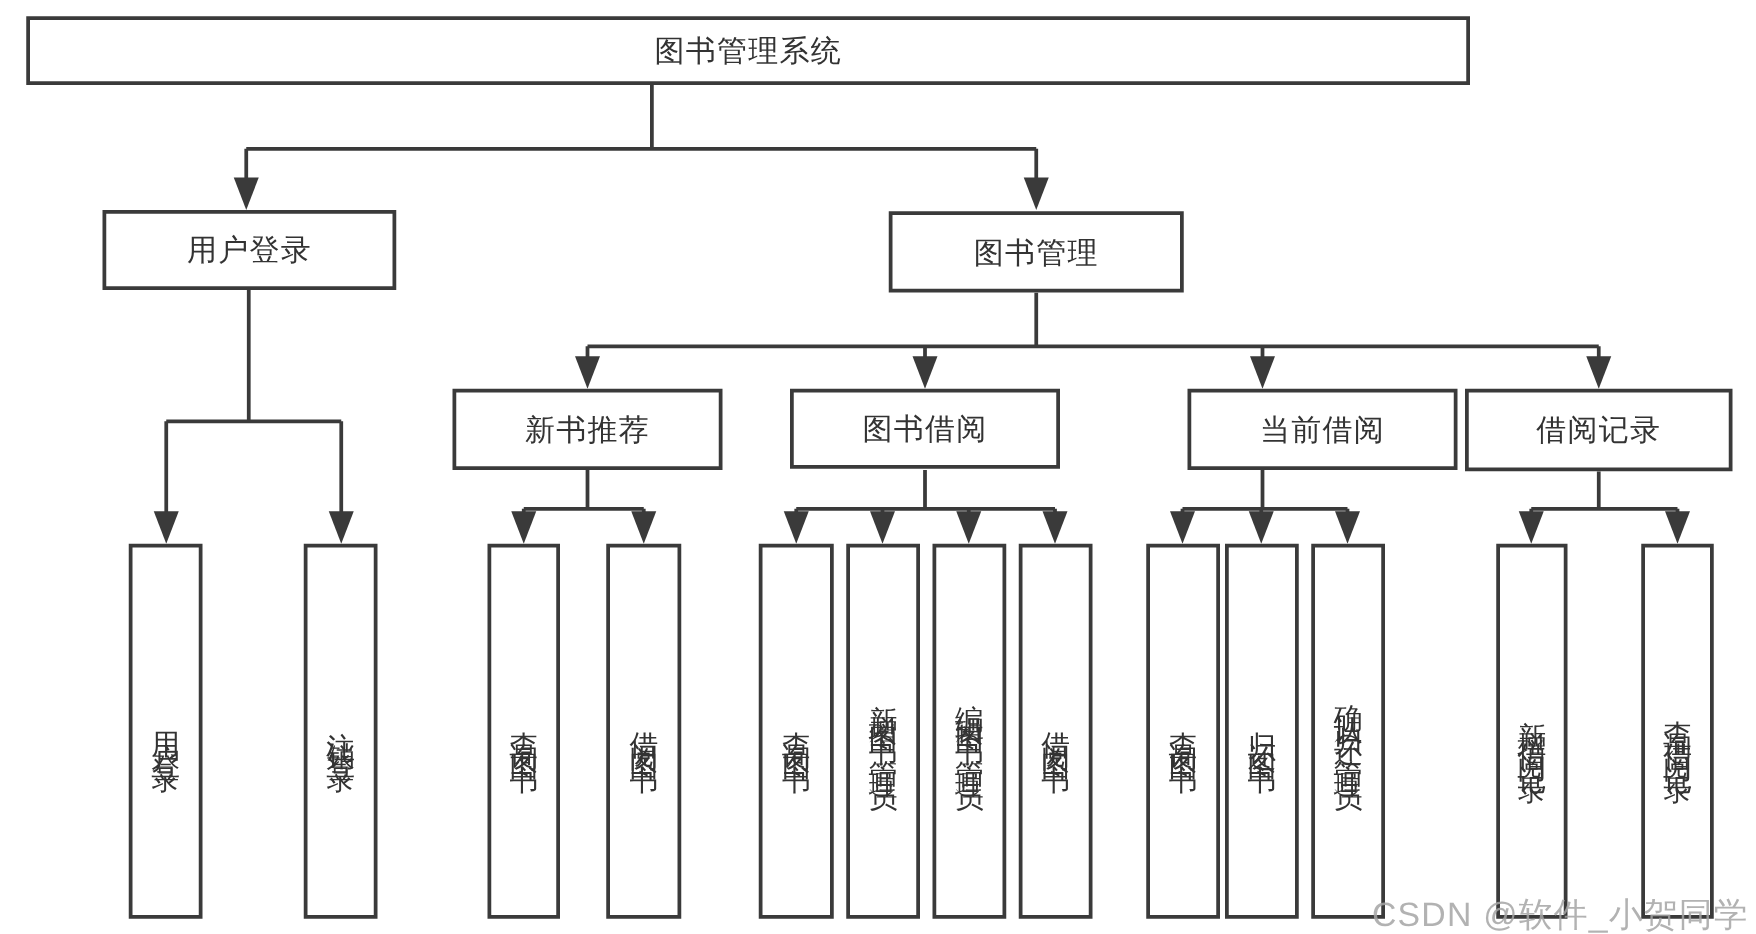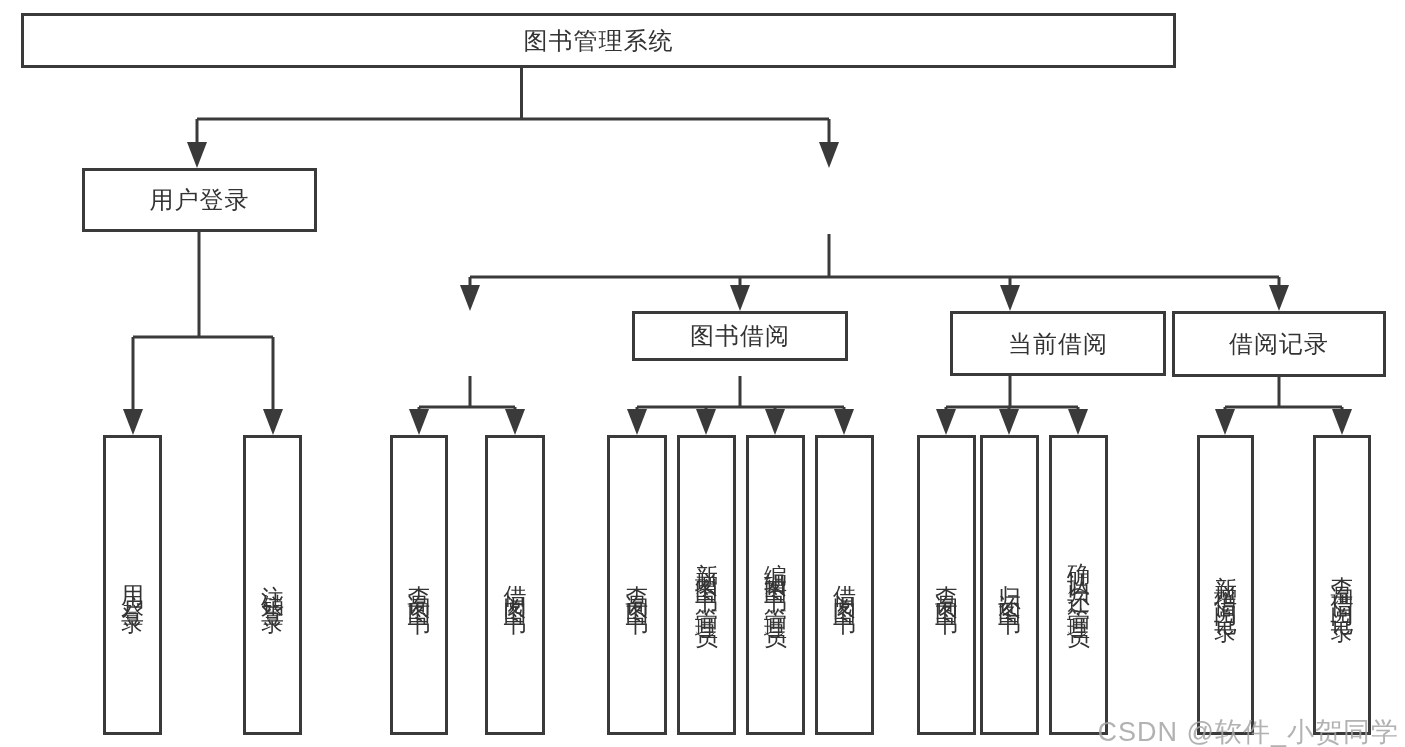--- a/index.html
+++ b/index.html
@@ -103,22 +103,28 @@
     </g>
   </svg>
 
   <div class="node" style="left:21px; top:13px; width:1155px; height:55px;">
     <span class="lbl">图书管理系统</span>
   </div>
 
   <div class="node" style="left:82px; top:168px; width:235px; height:64px;">
     <span class="lbl">用户登录</span>
   </div>
+  <div class="node" style="left:711px; top:169px; width:236px; height:65px;">
+    <span class="lbl">图书管理</span>
+  </div>
 
-  <div class="node" style="left:632px; top:311px; width:216px; height:50px;">
+  <div class="node" style="left:362px; top:311px; width:216px; height:65px;">
+    <span class="lbl">新书推荐</span>
+  </div>
+  <div class="node" style="left:632px; top:311px; width:216px; height:64px;">
     <span class="lbl">图书借阅</span>
   </div>
   <div class="node" style="left:902px; top:311px; width:216px; height:65px;margin-left:48px;">
     <span class="lbl">当前借阅</span>
   </div>
   <div class="node" style="left:1172px; top:311px; width:214px; height:66px;">
     <span class="lbl">借阅记录</span>
   </div>
 
   <div class="node vert" style="left:103px; top:435px; width:59px; height:300px;">

